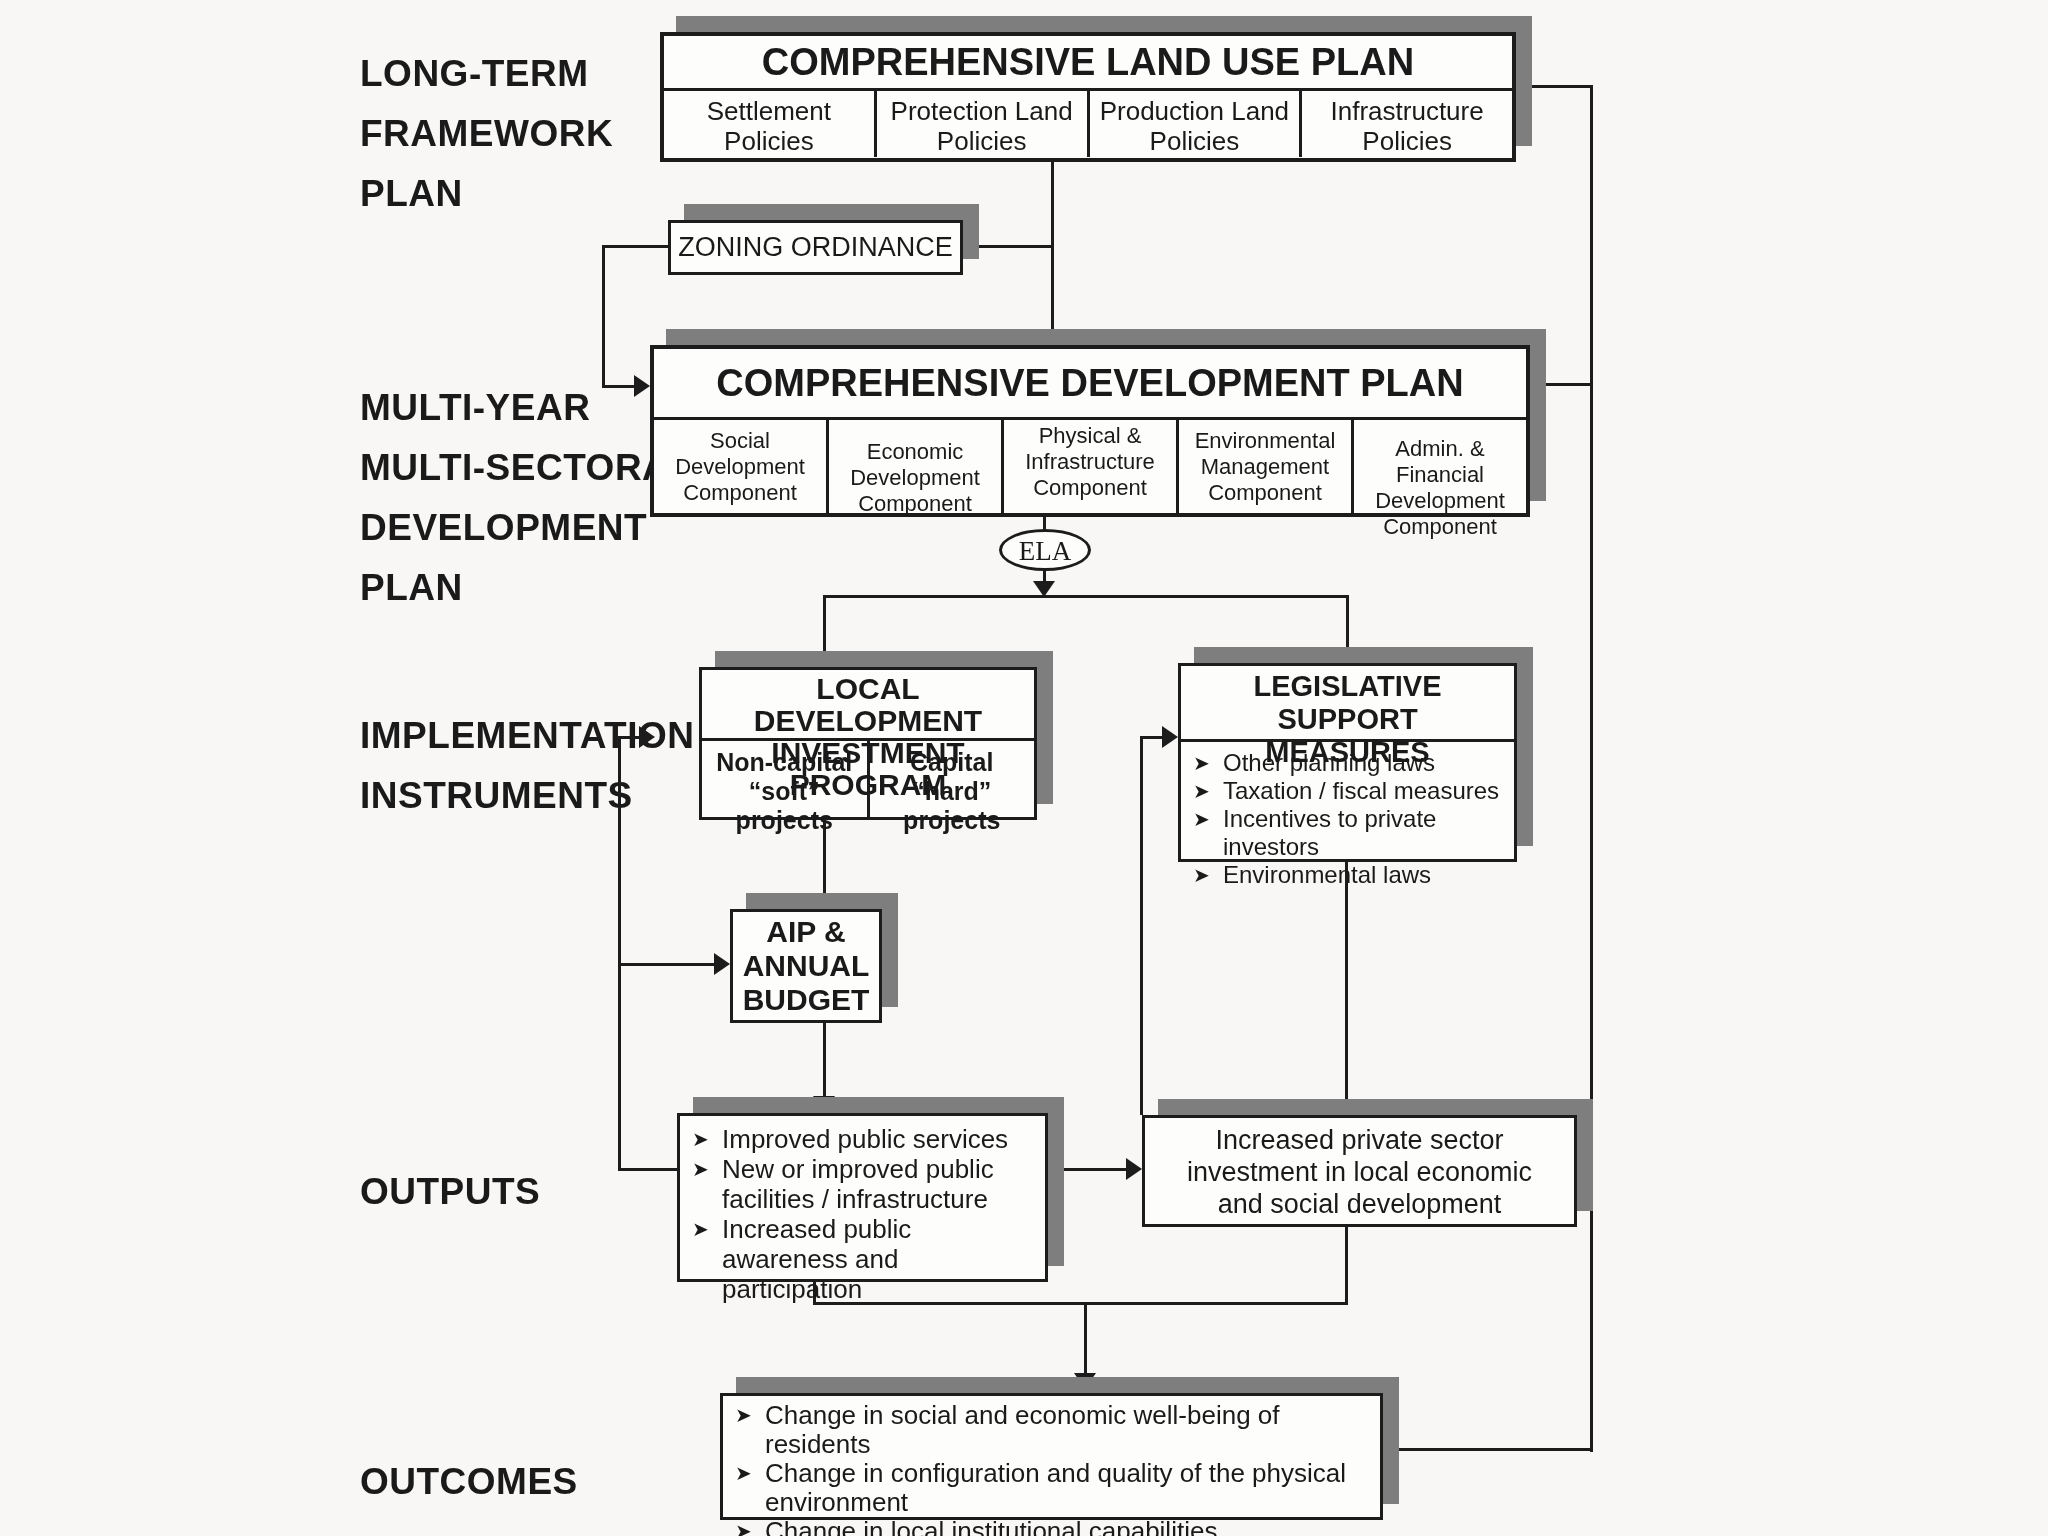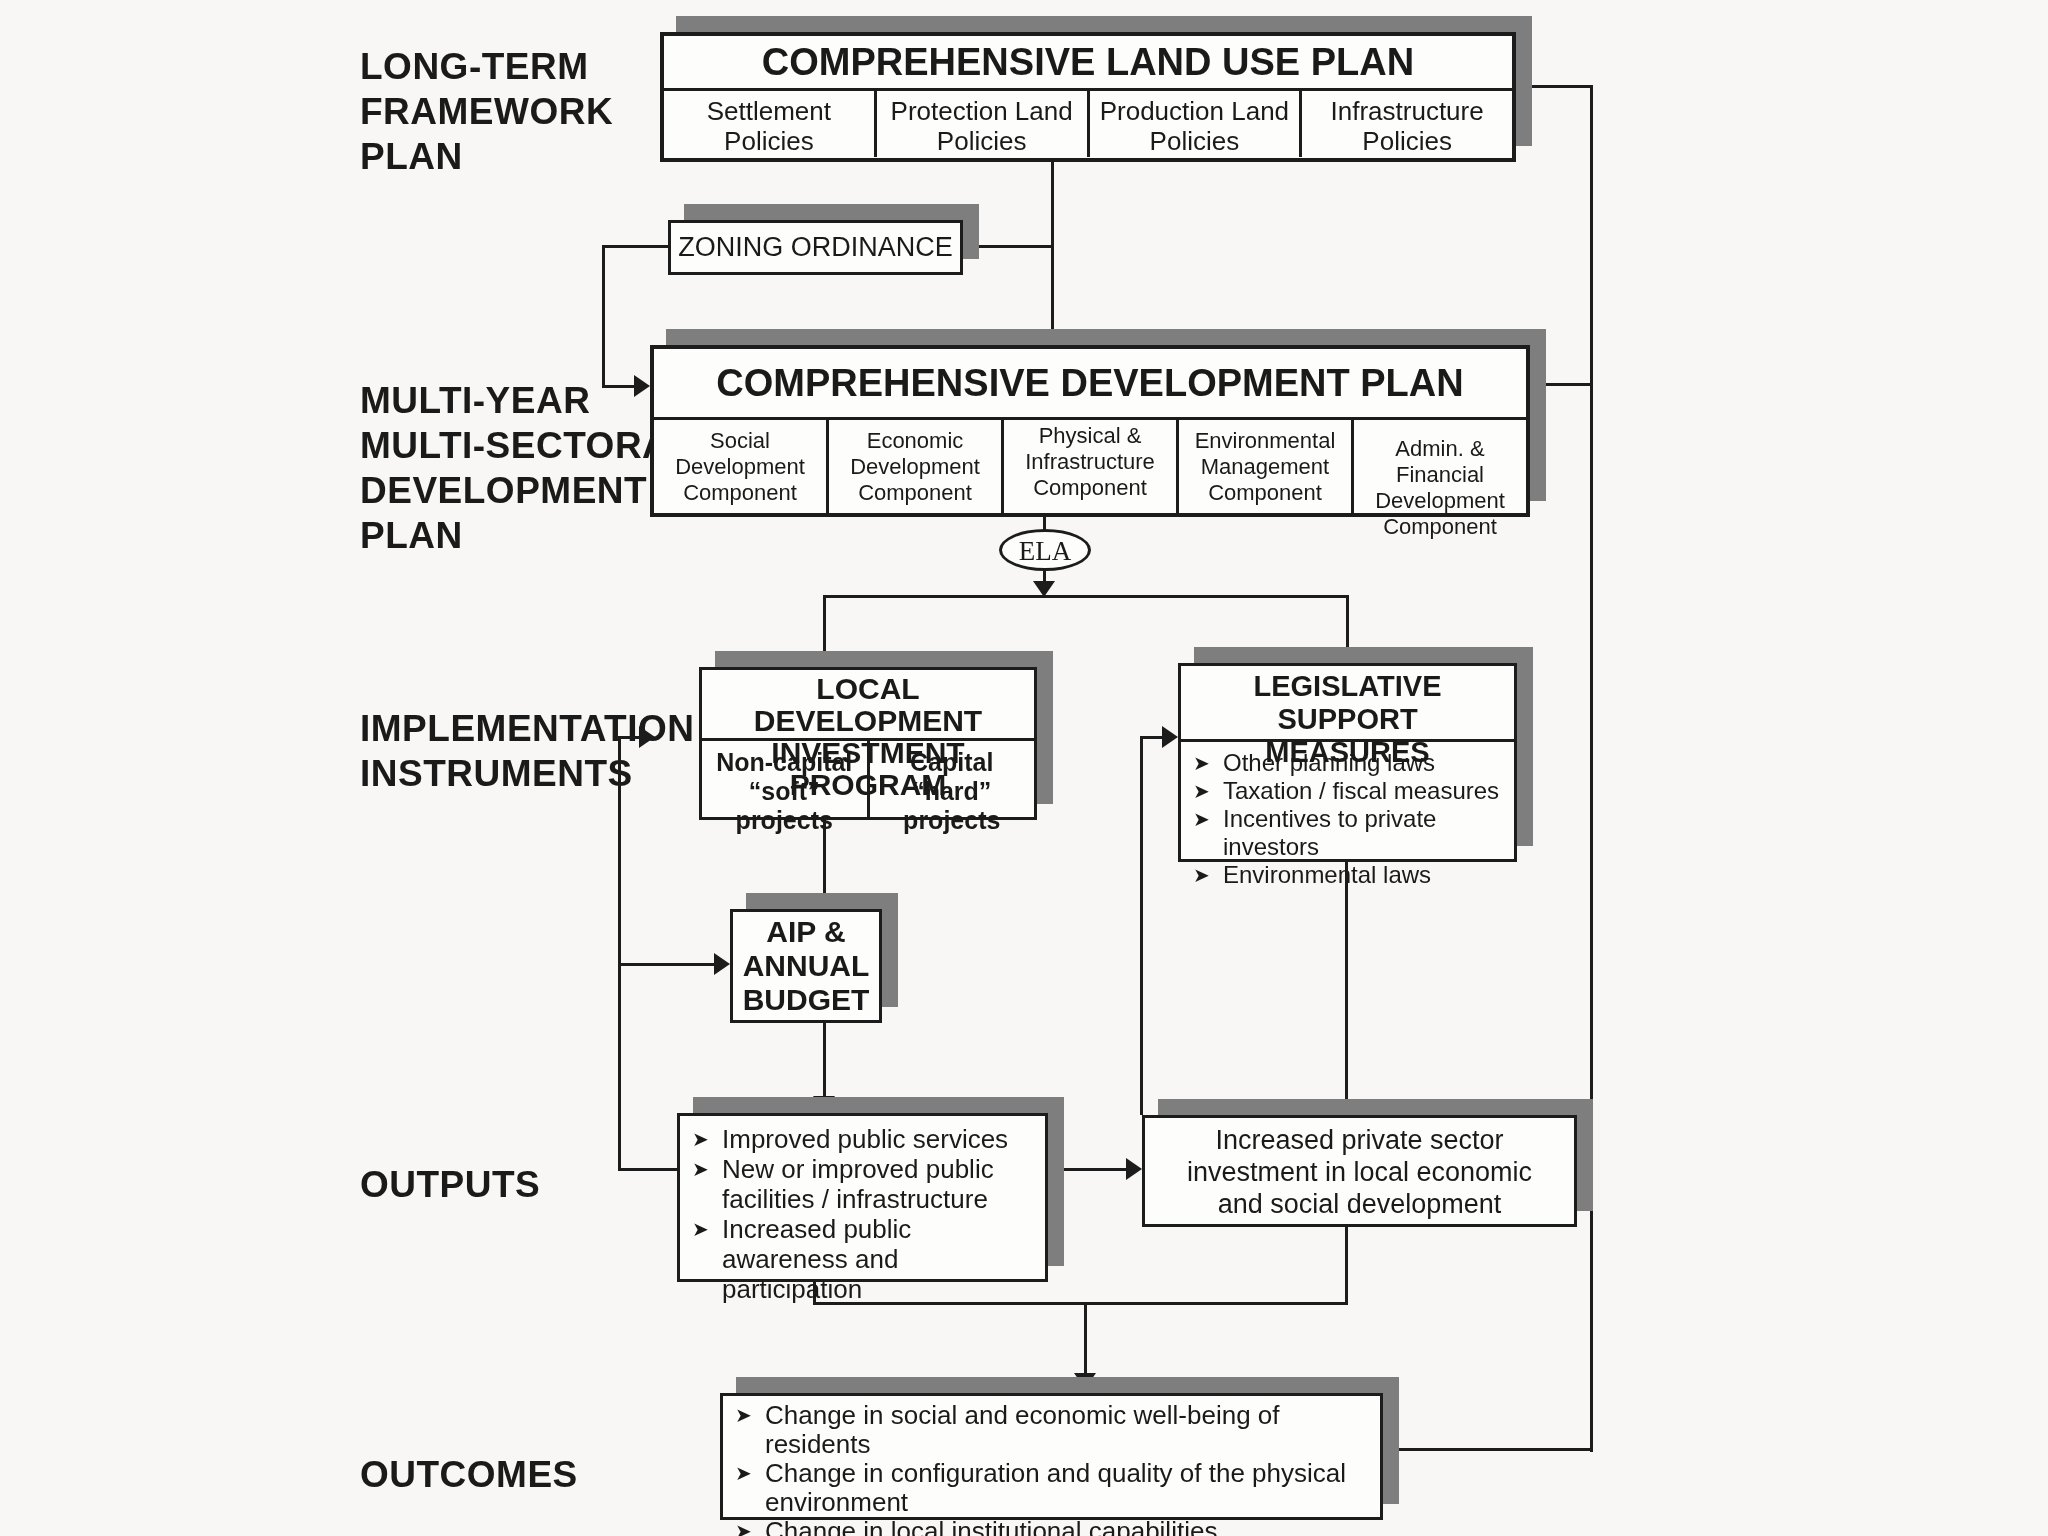--- a/index.html
+++ b/index.html
@@ -18,21 +18,21 @@
   }
   .plain{position:absolute; box-sizing:border-box;}
   .ttl{font-weight:bold; text-align:center;}
   
   .ln{position:absolute; background:var(--line);}
   .ah{position:absolute; width:0; height:0;}
   .ah.down{border-left:11px solid transparent; border-right:11px solid transparent; border-top:16px solid var(--line);}
   .ah.left{border-top:11px solid transparent; border-bottom:11px solid transparent; border-right:16px solid var(--line);}
   .ah.right{border-top:11px solid transparent; border-bottom:11px solid transparent; border-left:16px solid var(--line);}
   
-  .stage-label{position:absolute; font-weight:bold; font-size:37px; line-height:45px; letter-spacing:.5px;}
+  .stage-label{position:absolute; font-weight:bold; font-size:37px; line-height:60px; letter-spacing:.5px;}
   
   .blist{display:flex; flex-direction:column;}
   .bitem{display:flex; align-items:flex-start;}
   .bullet{flex:0 0 30px; font-size:20px; line-height:inherit; padding-left:2px;}
   .btxt{flex:1;}
   .cols{display:flex; width:100%;}
   .col{flex:1; text-align:center; box-sizing:border-box;}
 </style>
 </head>
 <body>
@@ -123,21 +123,21 @@
   <div class="shbox" style="left:668px; top:220px; width:295px; height:55px;">
     <div style="font-size:27px; line-height:49px; text-align:center;">ZONING ORDINANCE</div>
   </div>
 
   <div class="shbox" style="left:650px; top:345px; width:880px; height:172px; border-width:4px;">
     <div class="ttl" style="font-size:38px; line-height:68px; height:68px; border-bottom:3px solid var(--line);">COMPREHENSIVE DEVELOPMENT PLAN</div>
     <div class="cols" style="height:93px; font-size:22px; line-height:26px;">
       <div class="col pre" style="border-right:3px solid var(--line); padding-top:8px;">Social
 Development
 Component</div>
-      <div class="col pre" style="border-right:3px solid var(--line); padding-top:8px;">Economic
+      <div class="col pre" style="border-right:3px solid var(--line); padding-top:19px;">Economic
 Development
 Component</div>
       <div class="col pre" style="border-right:3px solid var(--line); padding-top:3px;">Physical &amp;
 Infrastructure
 Component</div>
       <div class="col pre" style="border-right:3px solid var(--line); padding-top:8px;">Environmental
 Management
 Component</div>
       <div class="col pre" style="padding-top:16px;">Admin. &amp;
 Financial

